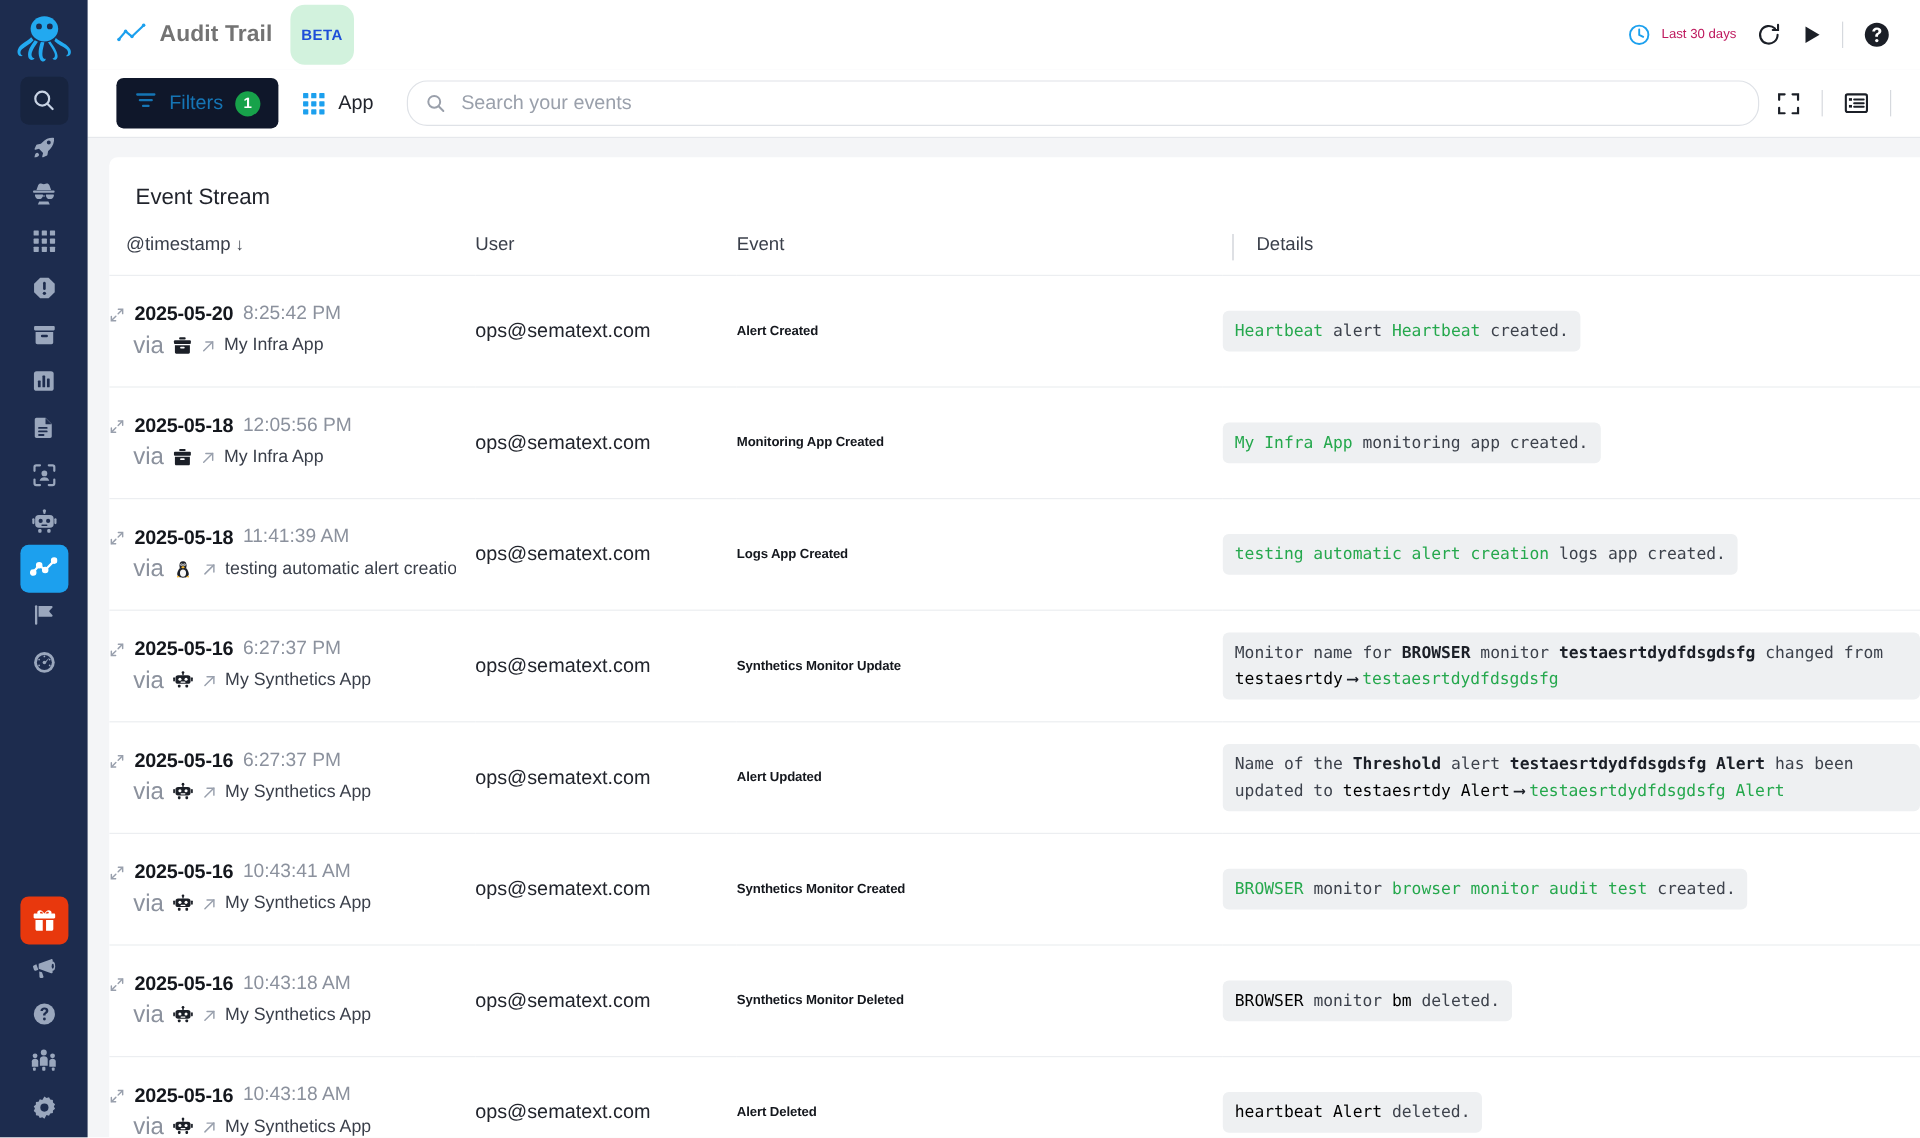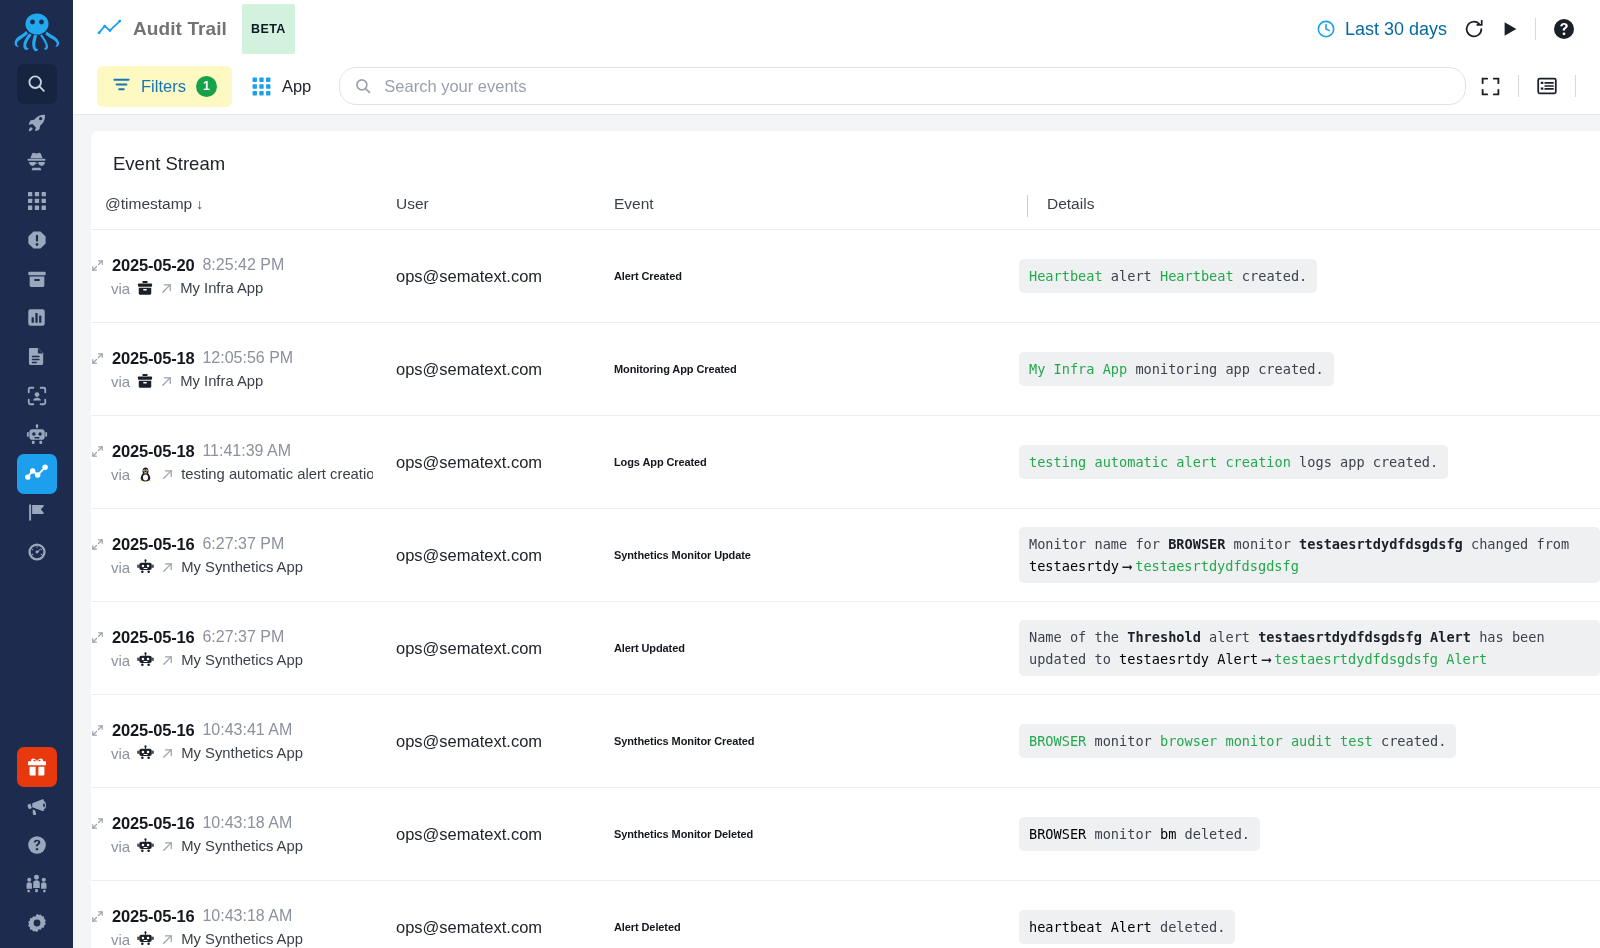--- a/index.html
+++ b/index.html
@@ -37,37 +37,37 @@
   .main { flex: 1 1 auto; height: 948px; display: flex; flex-direction: column; background: #f4f5f7; min-width:0;}
 
   .topbar {
     height: 58px; flex: 0 0 58px; background: #ffffff;
     display: flex; align-items: center; padding: 0 24px 0 24px;
   }
   .brand { display: flex; align-items: center; gap: 11px; }
   .brand-icon { color: #1ca0ee; display:flex; align-items:center;}
   .brand-title { color: #737373; font-size: 19px; font-weight: 600; letter-spacing: .1px;}
   .beta {
-    background: #d2f2dd; color: #0f172a; font-size: 12.5px; font-weight: 700;
-    padding: 18px 9px; border-radius: 2px; letter-spacing: .4px; margin-left: 4px;
+    background: #d2f2dd; color: #1d4ed8; font-size: 12.5px; font-weight: 700;
+    padding: 18px 9px; border-radius: 12px; letter-spacing: .4px; margin-left: 4px;
   }
   .topbar-right { margin-left: auto; display: flex; align-items: center; gap: 16px; }
-  .timerange { display: flex; align-items: center; gap: 9px; font-size: 18px; color: #0369a1; }
+  .timerange { display: flex; align-items: center; gap: 9px; font-size: 11px; color: #be185d; }
   .clock-icon { color: #1ca0ee; display:flex; }
   .ic-btn { color: #1b1f27; display: flex; align-items: center; justify-content: center; }
   .vdiv { width: 1px; height: 22px; background: #d6d9de; }
 
   .toolbar {
     height: 57px; flex: 0 0 57px; background: #ffffff;
     display: flex; align-items: center; padding: 0 24px 0 24px; gap: 0;
     border-bottom: 1px solid #e6e8ec;
   }
   .filters-btn {
     display: flex; align-items: center; gap: 10px;
-    background: #fef9c3; color: #1575b5; border-radius: 6px;
+    background: #0f172a; color: #1575b5; border-radius: 6px;
     padding: 9px 15px; font-size: 16.5px; font-weight: 500;
   }
   .filters-count {
     background: #17a24a; color: #fff; width: 21px; height: 21px; border-radius: 50%;
     display: flex; align-items: center; justify-content: center;
     font-size: 12.5px; font-weight: 700;
   }
   .app-btn { display: flex; align-items: center; gap: 11px; padding: 9px 14px; margin-left: 6px; font-size: 16.5px; color: #21242c;}
   .app-grid-icon { color: #1ca0ee; display:flex; }
   .search-wrap {
@@ -107,21 +107,21 @@
 
   table.stream td { border-top: 1px solid #eceef1; vertical-align: middle; padding: 0; }
   tr.evrow { height: 93px; }
 
   .ts-cell { padding-left: 14px; }
   .ts-line1 { display: flex; align-items: center; gap: 8px; }
   .expand-ic { color: #99a0ad; display:flex; flex:0 0 auto; }
   .ts-date { font-size: 16.5px; font-weight: 700; color: #14171d; letter-spacing: -0.2px;}
   .ts-time { font-size: 16px; color: #8b919d; }
   .ts-line2 { display: flex; align-items: center; gap: 7px; margin-top: 5px; padding-left: 20px; }
-  .via-label { font-size: 15px; color: #8b919d; }
+  .via-label { font-size: 20px; color: #8b919d; }
   .via-ic { display:flex; align-items:center; flex:0 0 auto;}
   .arrow-ic { color: #99a0ad; display:flex; flex:0 0 auto;}
   .via-name {
     font-size: 14.8px; color: #3a3f4a;
     max-width: 192px; overflow: hidden; white-space: nowrap; text-overflow: clip; display:block;
   }
 
   .user-cell { font-size: 16.5px; color: #21242c; }
   .event-cell { font-size: 11px; font-weight: 700; color: #14171d; letter-spacing: -0.1px;}
 

